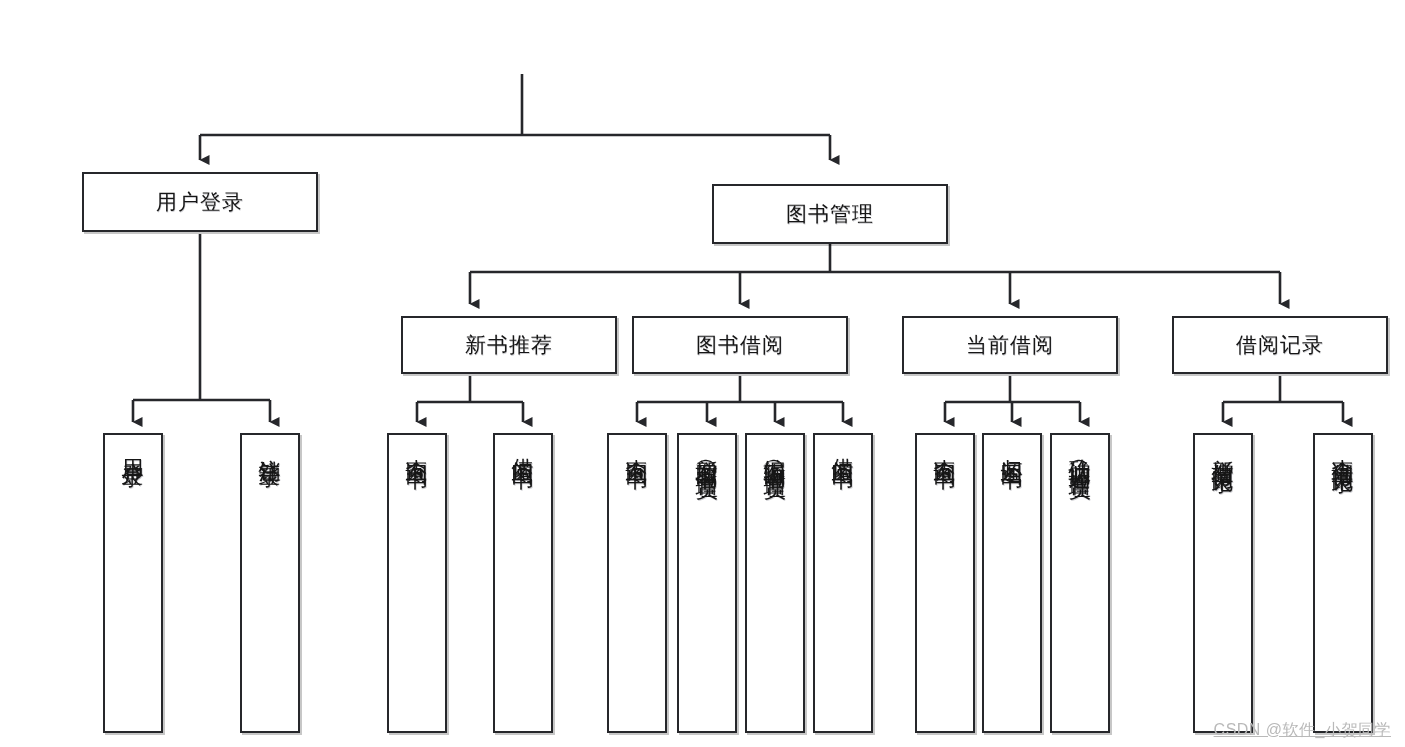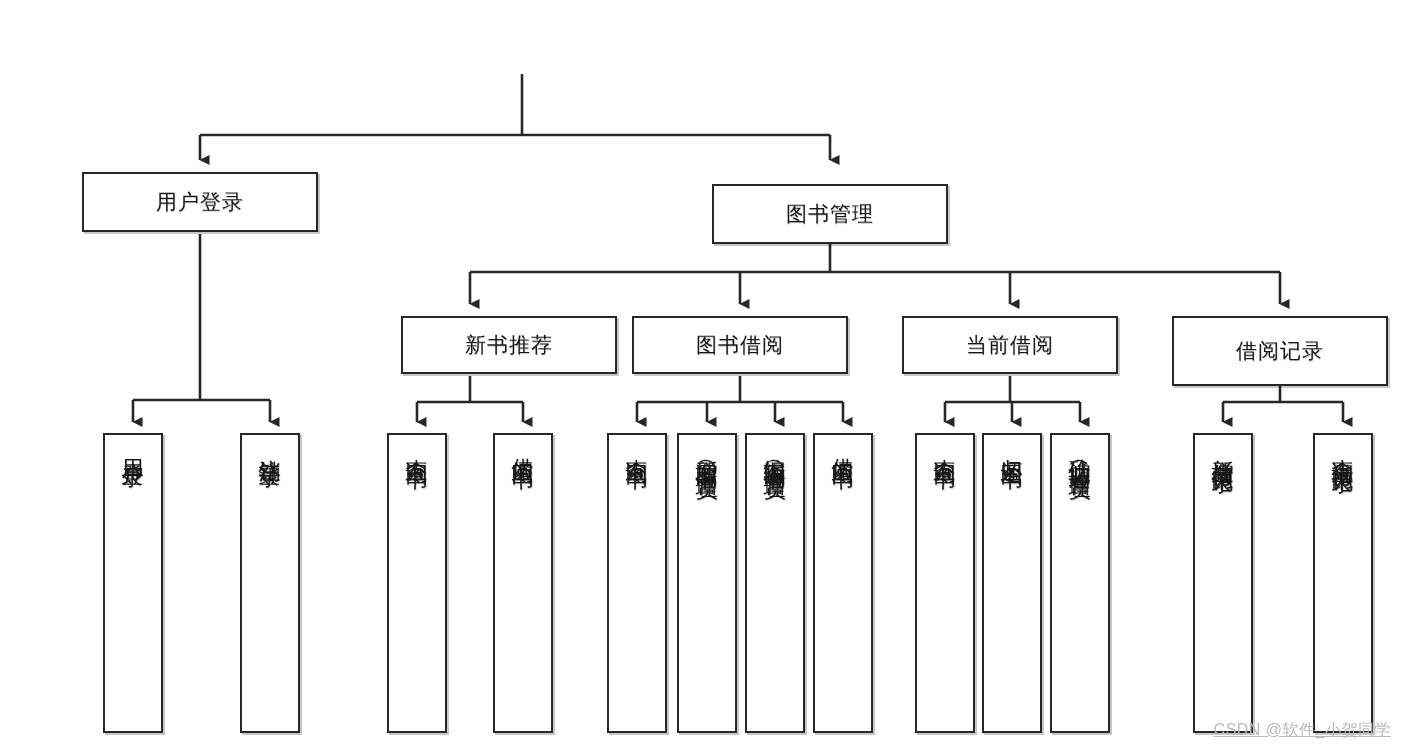--- a/index.html
+++ b/index.html
@@ -132,21 +132,21 @@
 
   <div class="node" style="left:362px;top:316px;width:216px;height:58px;margin-left:39px;">
     <span class="label">新书推荐</span>
   </div>
   <div class="node" style="left:632px;top:316px;width:216px;height:58px;">
     <span class="label">图书借阅</span>
   </div>
   <div class="node" style="left:902px;top:316px;width:216px;height:58px;">
     <span class="label">当前借阅</span>
   </div>
-  <div class="node" style="left:1172px;top:316px;width:216px;height:70px;">
+  <div class="node" style="left:1172px;top:316px;width:216px;height:58px;">
     <span class="label">借阅记录</span>
   </div>
 
   <div class="node vert" style="left:103px;top:433px;width:60px;height:300px;">
     <span class="label">用户登录</span>
   </div>
   <div class="node vert" style="left:240px;top:433px;width:60px;height:300px;">
     <span class="label">注销登录</span>
   </div>
 

